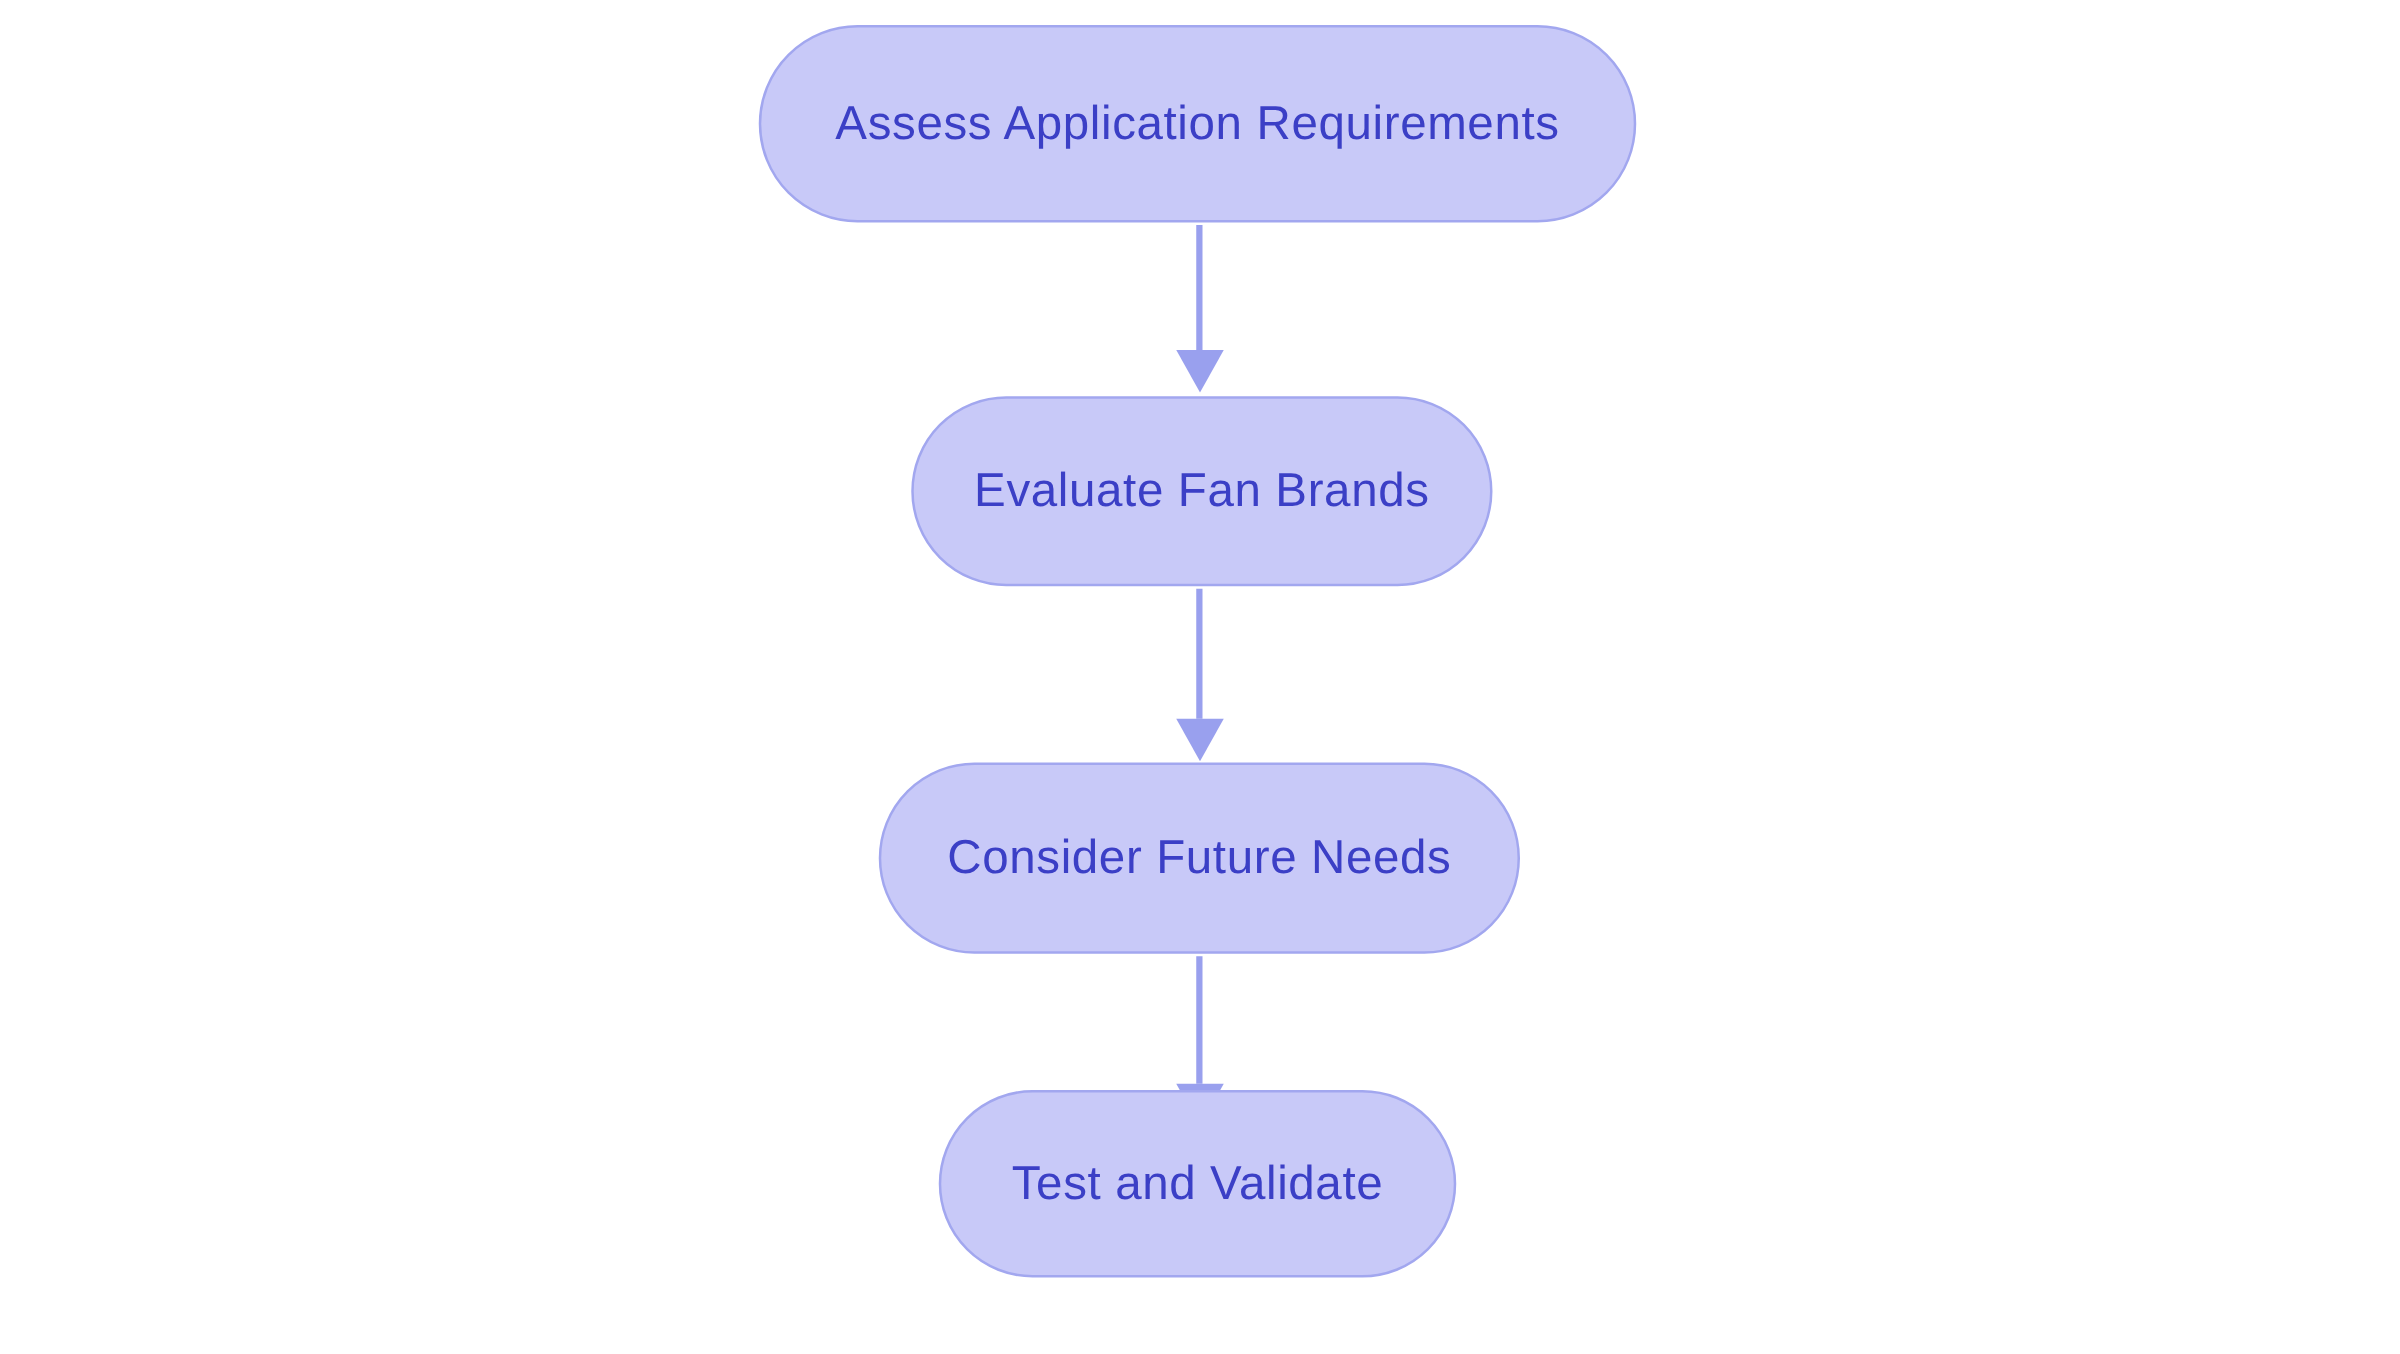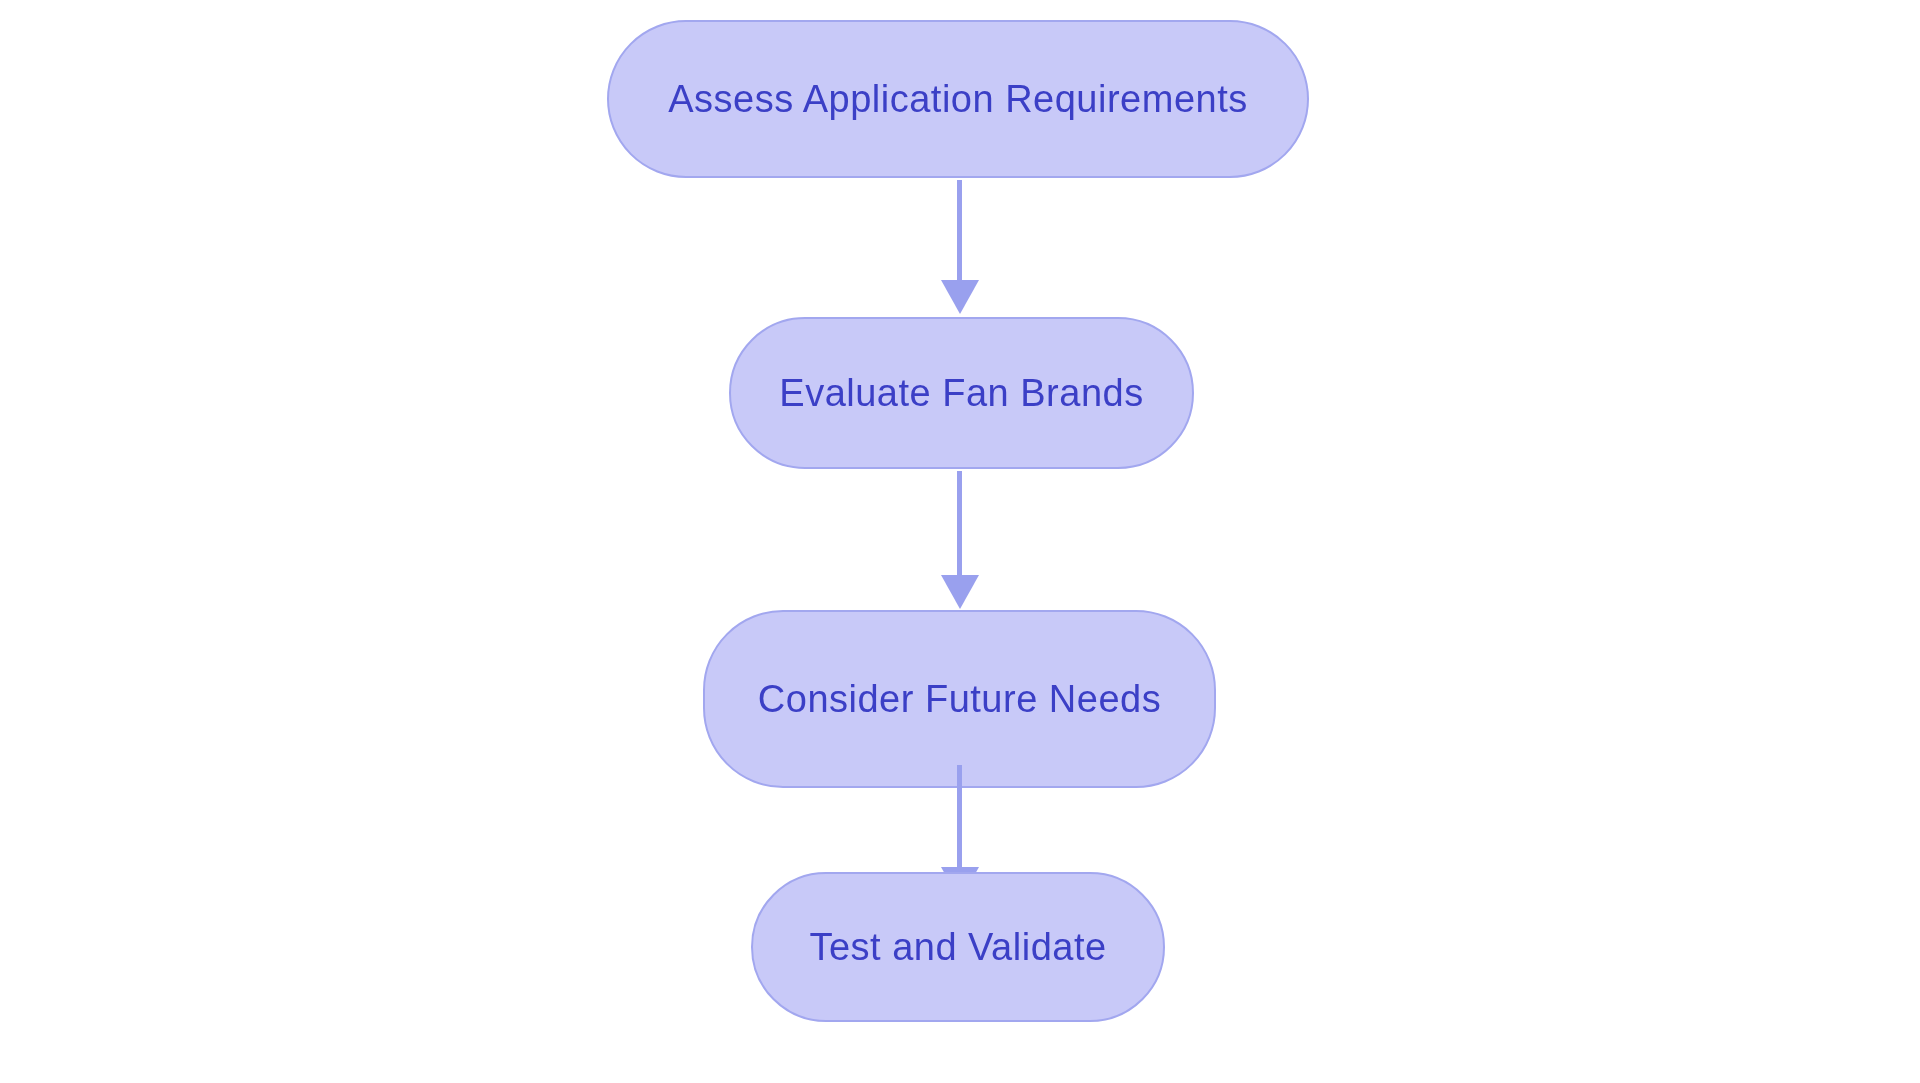--- a/index.html
+++ b/index.html
@@ -31,21 +31,21 @@
   .node-label {
     color: var(--text);
     font-size: 38px;
     font-weight: 400;
     letter-spacing: 0.5px;
     white-space: nowrap;
     text-align: center;
   }
   .node1 { left: 607px; top: 20px;  width: 702px; height: 158px; }
   .node2 { left: 729px; top: 317px; width: 465px; height: 152px; }
-  .node3 { left: 703px; top: 610px; width: 513px; height: 178px; align-items: center; }
+  .node3 { left: 703px; top: 610px; width: 513px; height: 153px; align-items: center; }
   .node4 { left: 751px; top: 872px; width: 414px; height: 150px; }
 
   .arrow-stem {
     position: absolute;
     left: 957px;
     width: 5px;
     background: var(--arrow);
   }
   .arrow-head {
     position: absolute;

